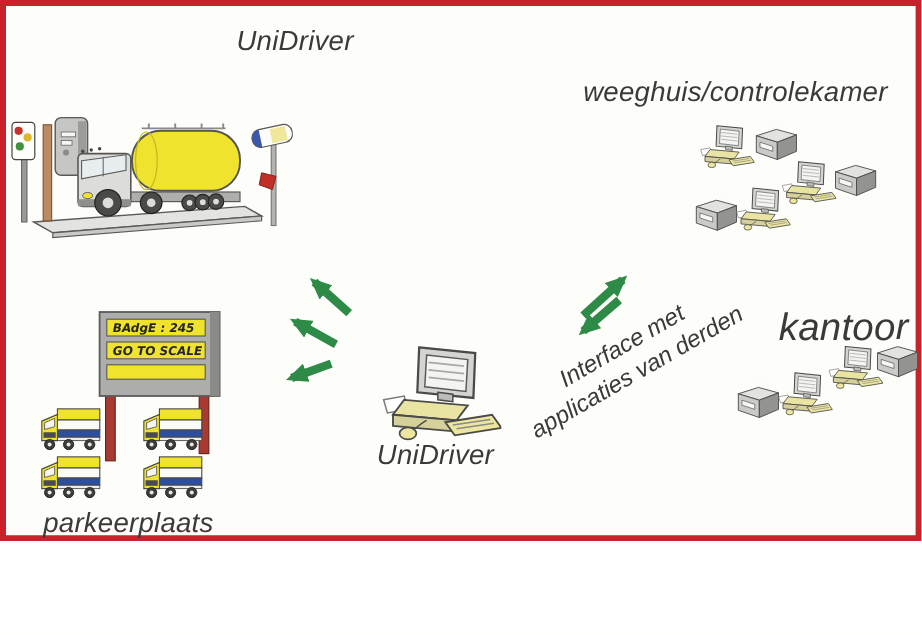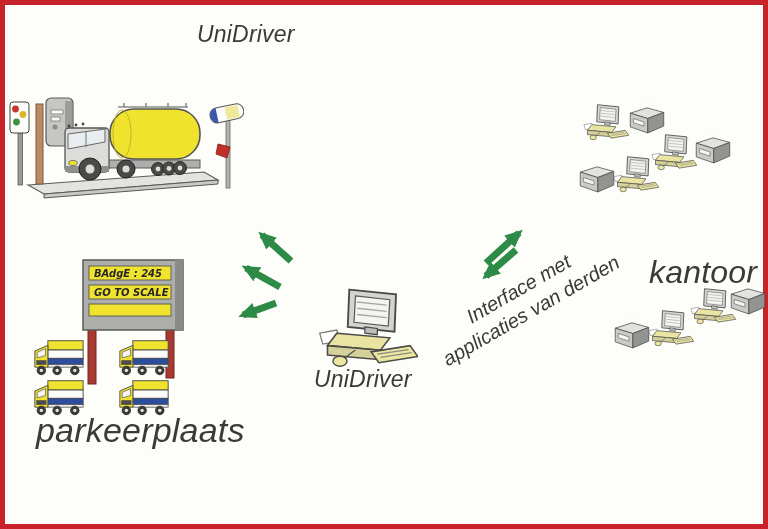--- a/index.html
+++ b/index.html
@@ -1,17 +1,17 @@
 <!DOCTYPE html>
 <html style="--border-red: #c8222a; --arrow-green: #2e8b47; --accent-yellow: #f0e32e; --post-red: #a83a32; --truck-blue: #2b4ea0; --text-dark: #3a3a3a; --background: #fdfdfa;"><head>
 <meta charset="utf-8">
 <style>
   html,body{margin:0;padding:0;background:#fff;}
   .canvas{
-    position:relative;width:768px;height:529px;overflow:hidden;
+    position:relative;width:768px;height:451px;overflow:hidden;
     background:var(--background,#fdfdfa);
     box-shadow:inset 0 0 0 5px var(--border-red,#c8222a);
     font-family:"Liberation Sans",sans-serif;
     color:var(--text-dark,#3a3a3a);
   }
   .lbl{position:absolute;font-style:italic;white-space:nowrap;letter-spacing:.2px;}
   .abs{position:absolute;}
   .cluster{position:absolute;}
   .cluster svg{position:absolute;}
   .bullets{position:absolute;left:220px;top:412px;font-style:italic;font-size:19px;line-height:24px;}
@@ -127,20 +127,21 @@
       <g transform="rotate(-12 220 22)">
         <rect x="204" y="14" width="34" height="15" rx="7" fill="#fcfcfa" stroke="#555553" stroke-width="1"></rect>
         <path d="M211,14 a7,7.5 0 0 0 0,15 z" fill="#3b58aa"></path>
         <rect x="220" y="15.5" width="13" height="12" fill="#efe89a"></rect>
       </g>
       <polygon points="212,52 224,55 221,66 210,62" fill="#c03028" stroke="#7e1f1a" stroke-width="0.8"></polygon>
     </g>
   </svg>
 
 
+  <div class="lbl" style="left:486px;top:63px;font-size:23px">weeghuis/controlekamer</div>
 
   <div class="cluster" style="left:575px;top:98px;width:165px;height:105px">
     <svg style="left:8px;top:6px" width="46" height="37">
         <use href="#sym-computer"></use>
       </svg>
     <svg style="left:52px;top:3px" width="40" height="35">
         <use href="#sym-printer"></use>
       </svg>
     <svg style="left:76px;top:36px" width="46" height="37">
         <use href="#sym-computer"></use>
@@ -198,21 +199,21 @@
         <use href="#sym-truck"></use>
       </svg>
     <svg style="left:3px;top:46px" width="52" height="41">
         <use href="#sym-truck"></use>
       </svg>
     <svg style="left:88px;top:46px" width="52" height="41">
         <use href="#sym-truck"></use>
       </svg>
   </div>
 
-  <div class="lbl" style="left:36px;top:411px;font-size:34px">parkeerplaats</div>
+  <div class="lbl" style="left:36px;top:422px;font-size:23px">parkeerplaats</div>
 
   <svg class="abs" style="left:0;top:0;pointer-events:none" width="768" height="529" viewBox="0 0 768 529">
     <defs>
       <marker id="ah" markerUnits="userSpaceOnUse" markerWidth="18" markerHeight="16" refX="13" refY="8" orient="auto">
         <path d="M0,0 L18,8 L0,16 Z" class="arrow-head"></path>
       </marker>
     </defs>
     <line class="arrow-line" x1="291" y1="261" x2="262" y2="235" marker-end="url(#ah)"></line>
     <line class="arrow-line" x1="280" y1="287" x2="246" y2="268" marker-end="url(#ah)"></line>
     <line class="arrow-line" x1="276" y1="303" x2="243" y2="315" marker-end="url(#ah)"></line>

